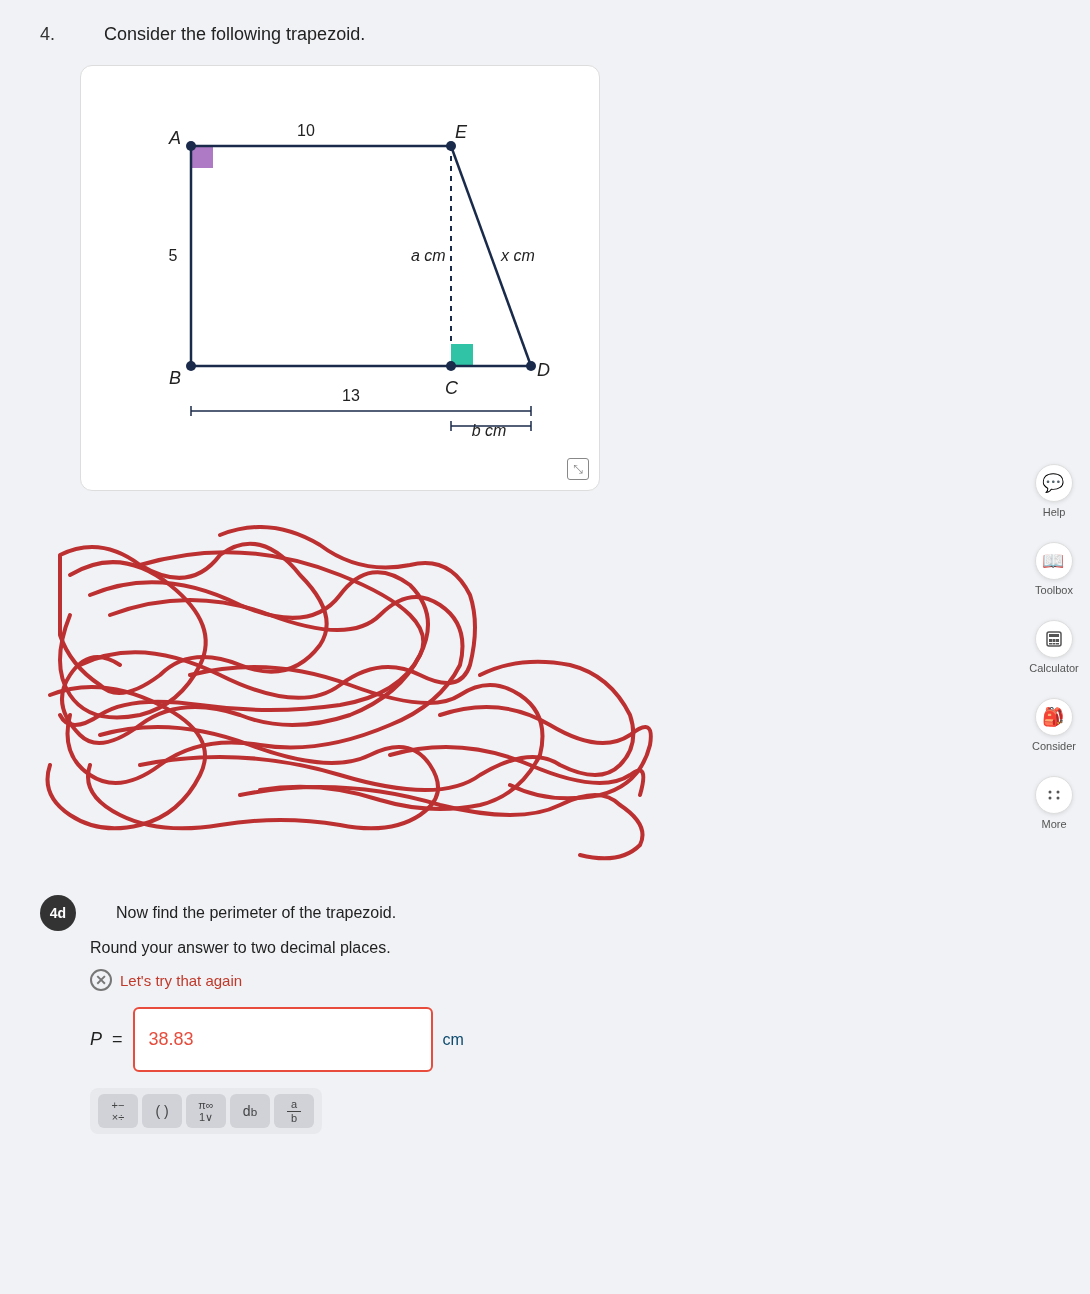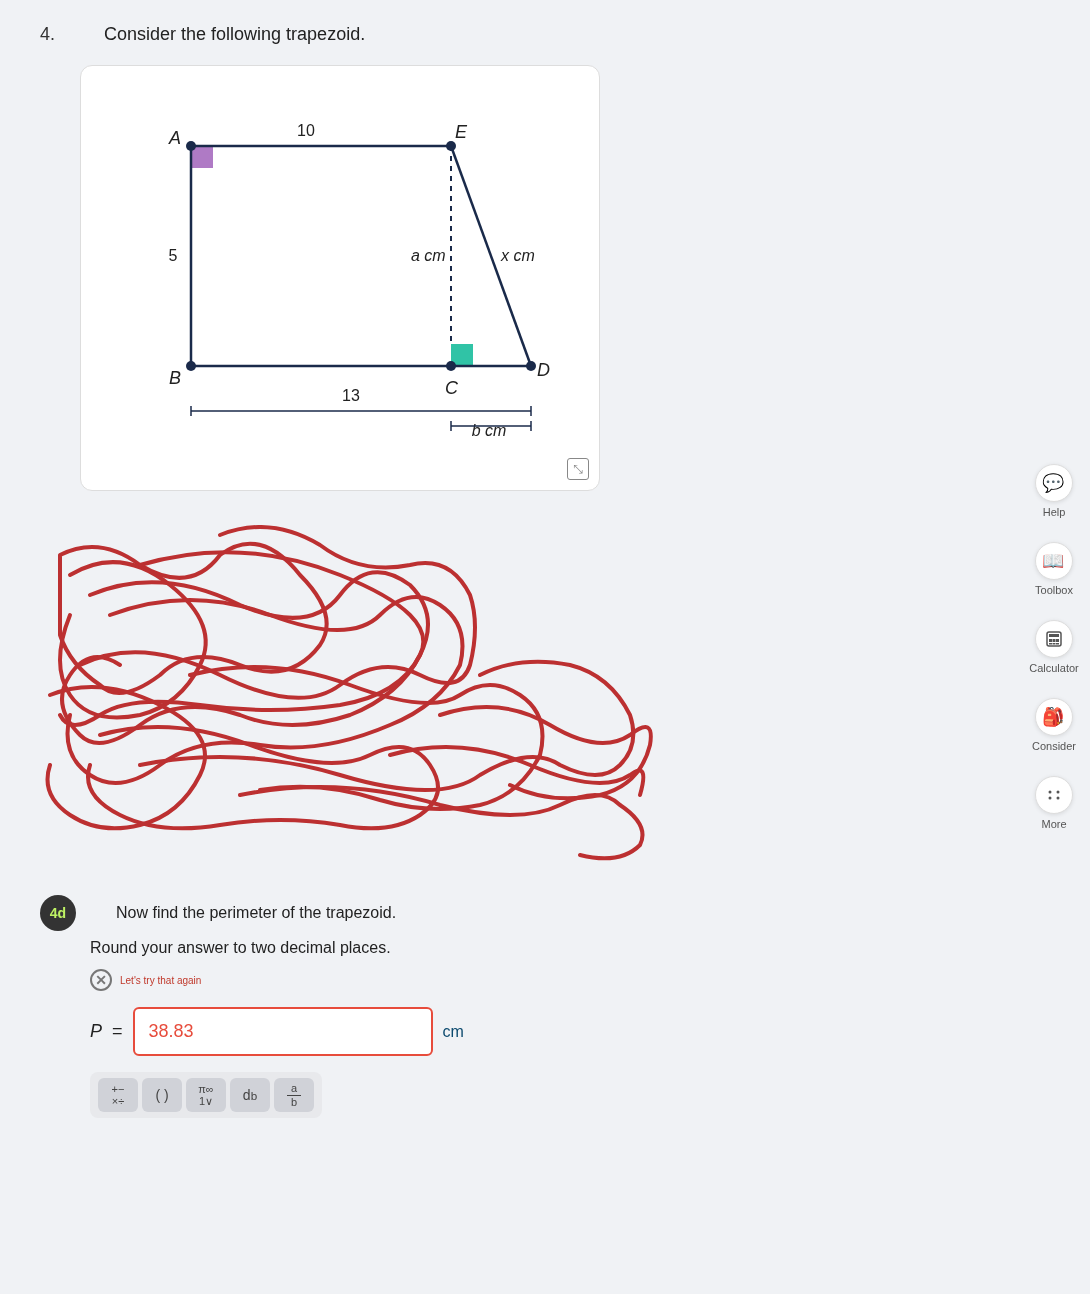--- a/index.html
+++ b/index.html
@@ -76,21 +76,21 @@
 
     .part-badge-row {
       display: flex;
       align-items: flex-start;
       gap: 14px;
       margin-bottom: 8px;
     }
 
     .part-badge {
       background: #333;
-      color: #bef264;
+      color: #ffffff;
       border-radius: 50%;
       width: 36px;
       height: 36px;
       display: flex;
       align-items: center;
       justify-content: center;
       font-size: 14px;
       font-weight: 600;
       flex-shrink: 0;
     }
@@ -127,21 +127,21 @@
       display: flex;
       align-items: center;
       justify-content: center;
       color: #777;
       font-size: 14px;
       font-weight: 700;
     }
 
     .try-again-text {
       color: #c0392b;
-      font-size: 10px;
+      font-size: 15px;
     }
 
     
     .answer-row {
       display: flex;
       align-items: center;
       gap: 10px;
       margin-left: 50px;
       margin-bottom: 16px;
     }
@@ -153,21 +153,21 @@
     }
 
     .equals-sign {
       font-size: 18px;
       color: #222;
     }
 
     .answer-input {
       border: 2px solid #e74c3c;
       border-radius: 6px;
-      padding: 12px 14px;
+      padding: 20px 14px;
       font-size: 18px;
       color: #e74c3c;
       width: 300px;
       outline: none;
       background: white;
     }
 
     .unit-label {
       font-size: 16px;
       color: #0c4a6e;

